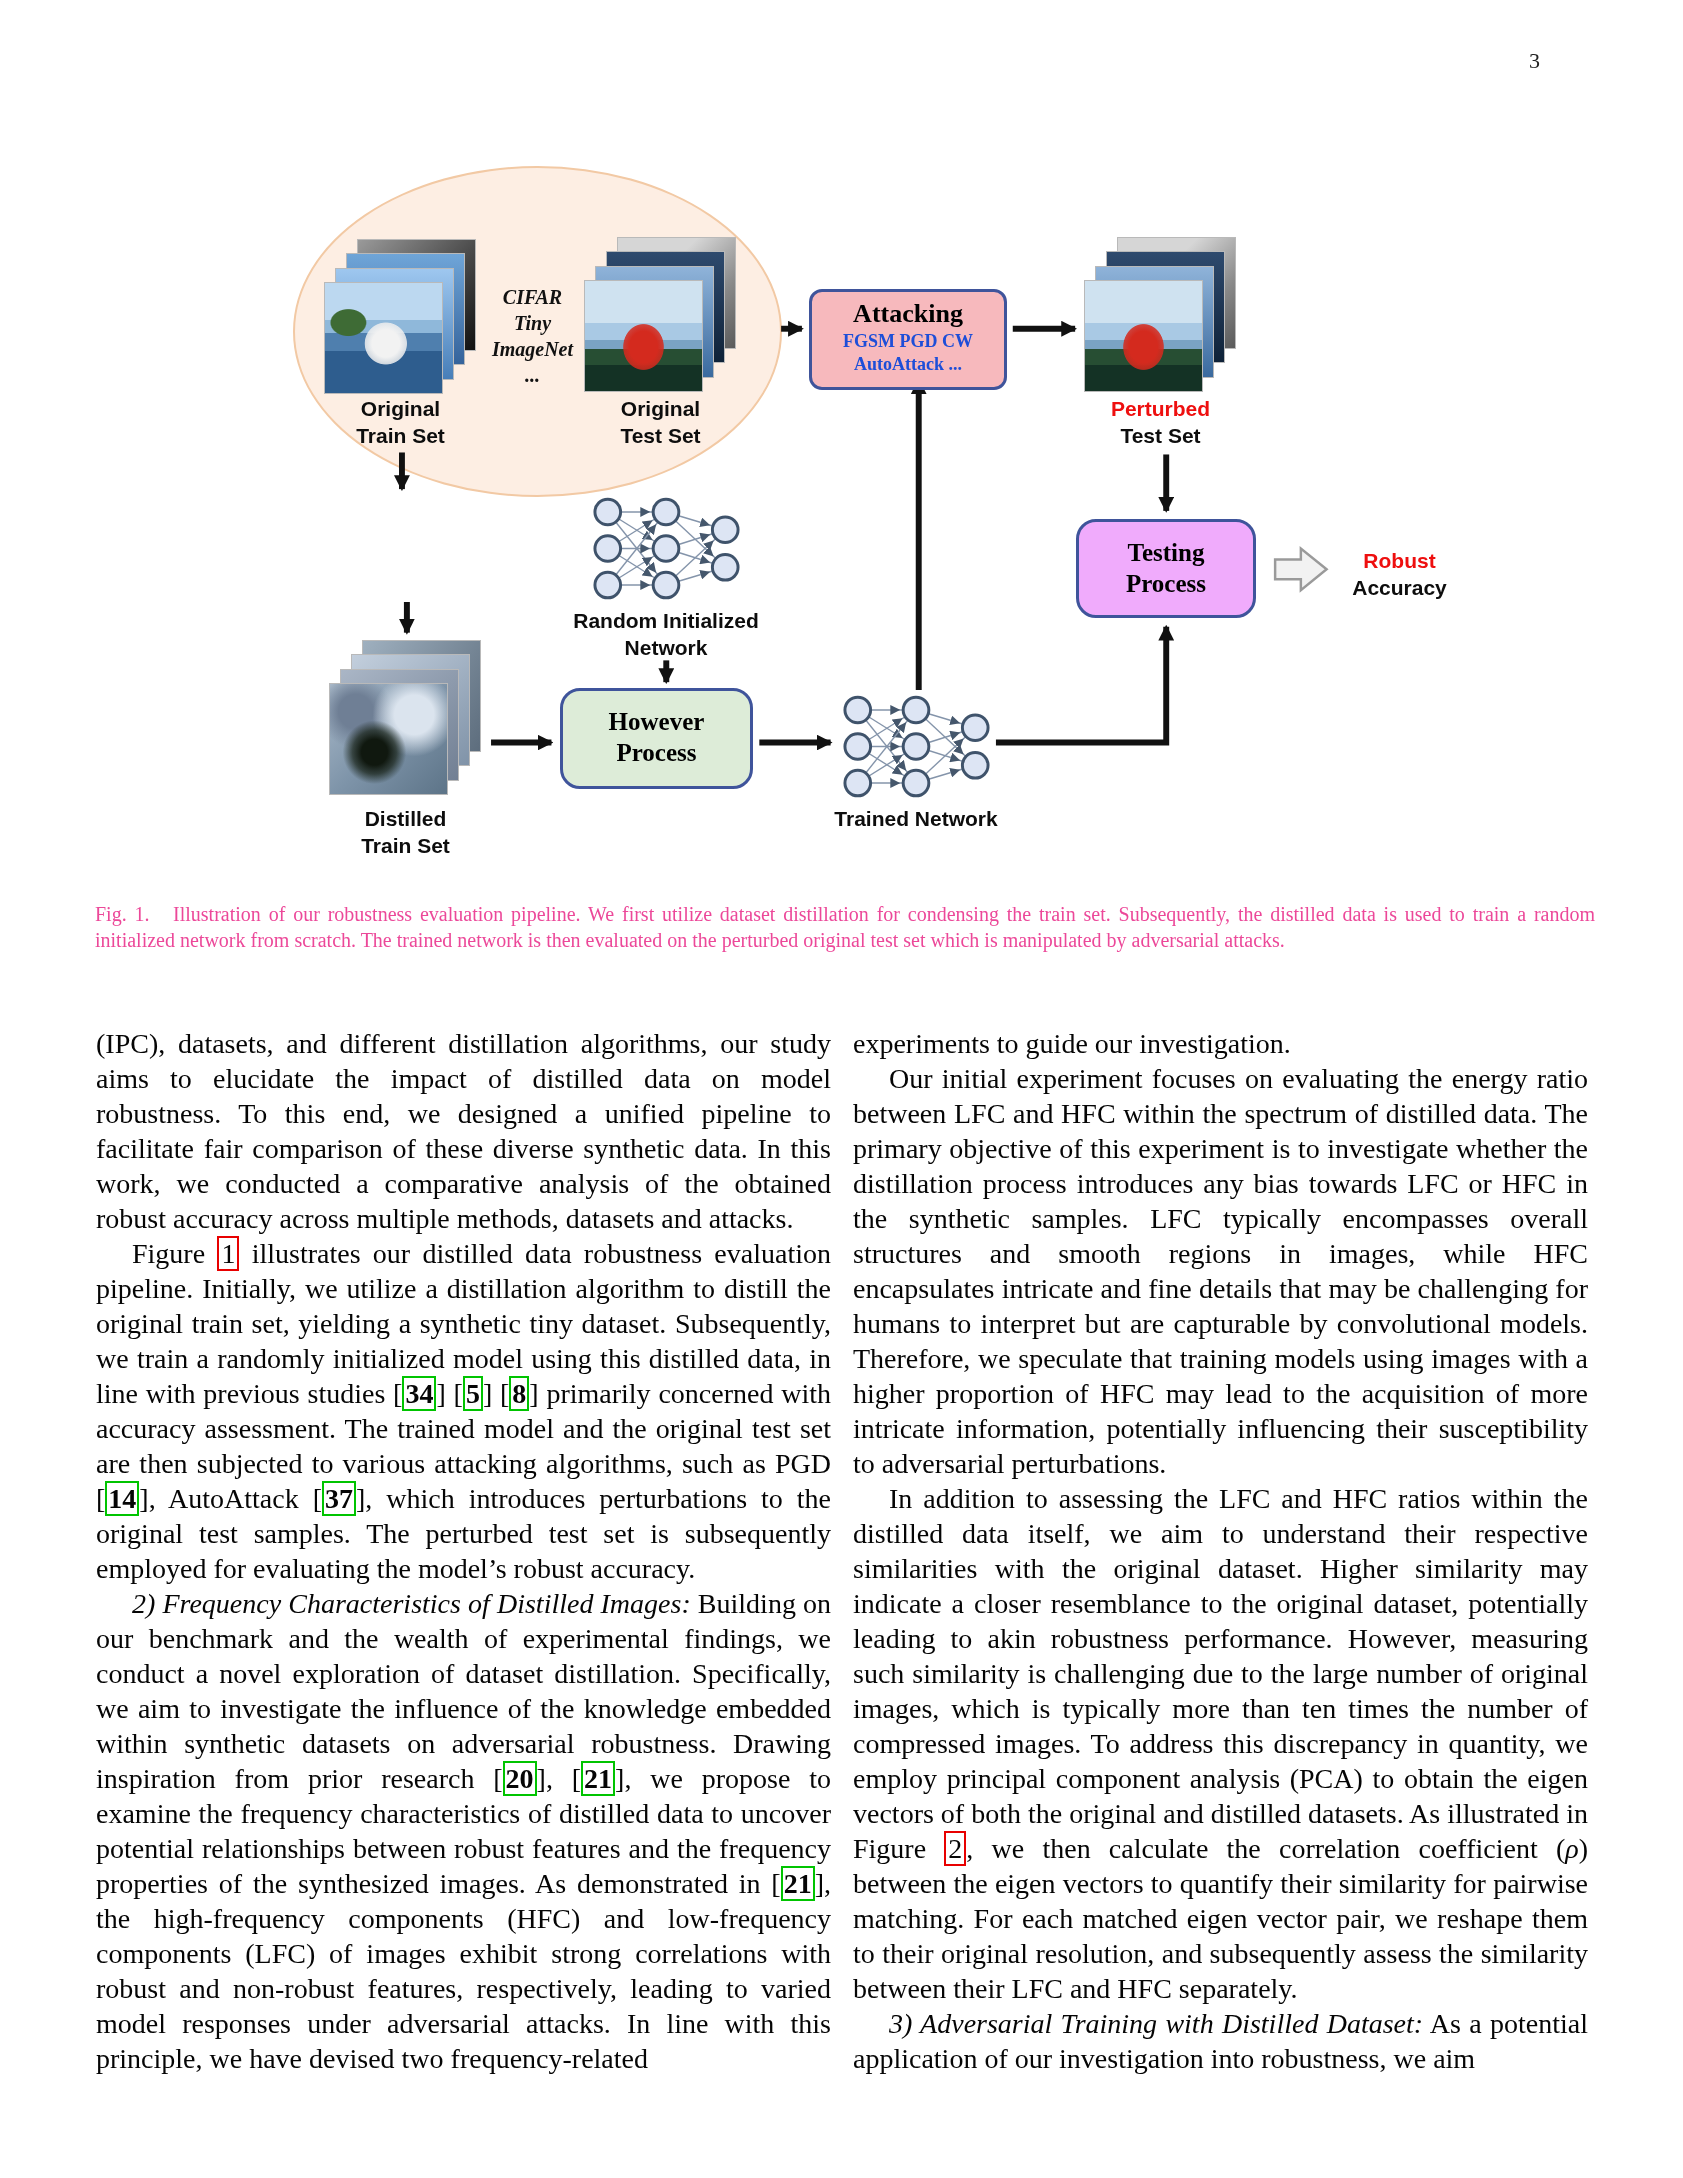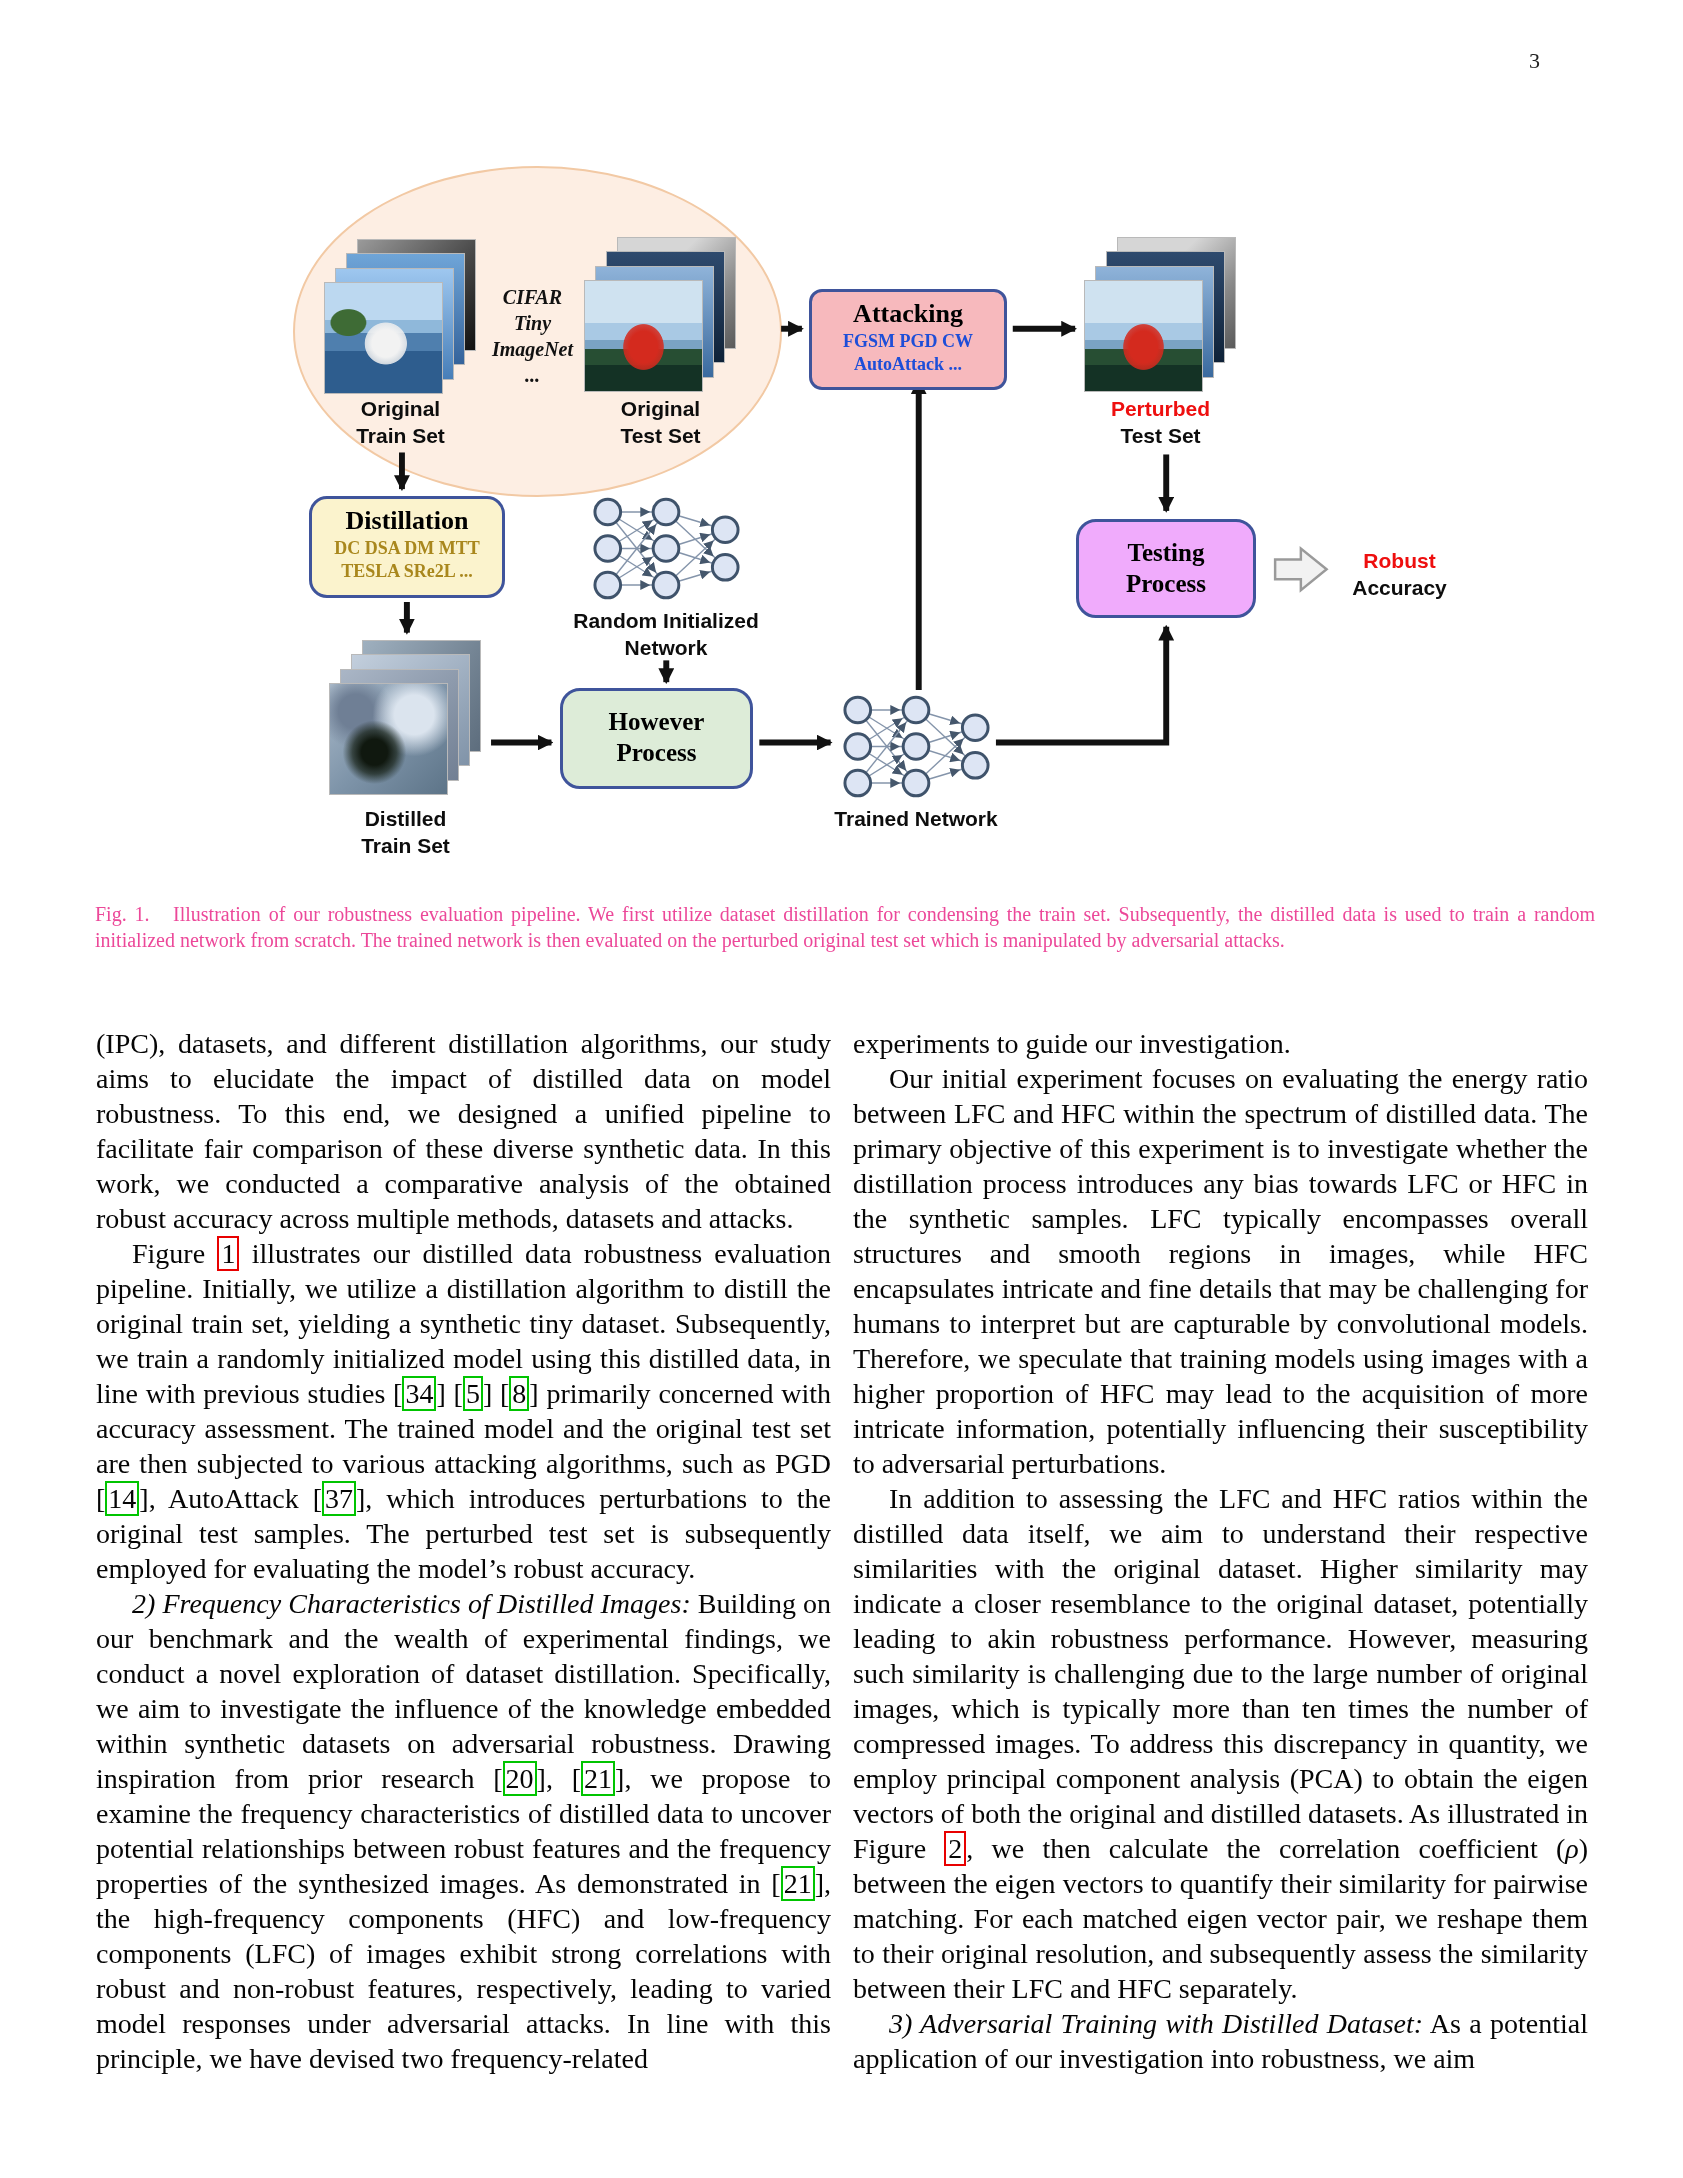--- a/index.html
+++ b/index.html
@@ -65,21 +65,21 @@
             font:bold 21px/27px "Liberation Sans",sans-serif;color:#0d0d0d;}
 
   
   .caption{position:absolute;left:95px;top:901px;width:1500px;text-align:justify;
            font:20px/26px "Liberation Serif",serif;color:#ec4899;}
   .col{position:absolute;top:1026px;width:735px;}
   .col-left{left:96px;}  .col-right{left:853px;}
   .para{margin:0;text-align:justify;font:28px/35px "Liberation Serif",serif;color:#050505;}
   .para-indent{text-indent:36px;}
   .it{font-style:italic;}
-  .cite-box{border:2px solid #00c400;padding:0 1px;}
+  .cite-box{border:2px solid #00c400;padding:0 1px;font-weight:bold;}
   .figref-box{border:2px solid #e80000;padding:0 2px;}
 </style>
 </head>
 <body>
 
 <div class="page">
 
   <div class="pageno">3</div>
 
   <div class="figure">
@@ -155,25 +155,20 @@
       <path d="M1006 645 H1178 V528" fill="none" stroke="#111" stroke-width="6" marker-end="url(#ah)"></path>
       <polygon points="1288,460 1314,460 1314,449 1340,470 1314,491 1314,480 1288,480" fill="#f2f2f2" stroke="#9a9a9a" stroke-width="2.5"></polygon>
     </svg>
 
     <div class="fbox attacking">
       <div class="ftitle">Attacking</div>
       <div class="fmethods">FGSM PGD CW</div>
       <div class="fmethods">AutoAttack ...</div>
     </div>
 
-    <div class="fbox distillation">
-      <div class="ftitle">Distillation</div>
-      <div class="fmethods">DC DSA DM MTT</div>
-      <div class="fmethods">TESLA SRe2L ...</div>
-    </div>
 
     <div class="fbox training">
       <div class="fbig">However</div>
       <div class="fbig">Process</div>
     </div>
 
     <div class="fbox testing">
       <div class="fbig">Testing</div>
       <div class="fbig">Process</div>
     </div>

